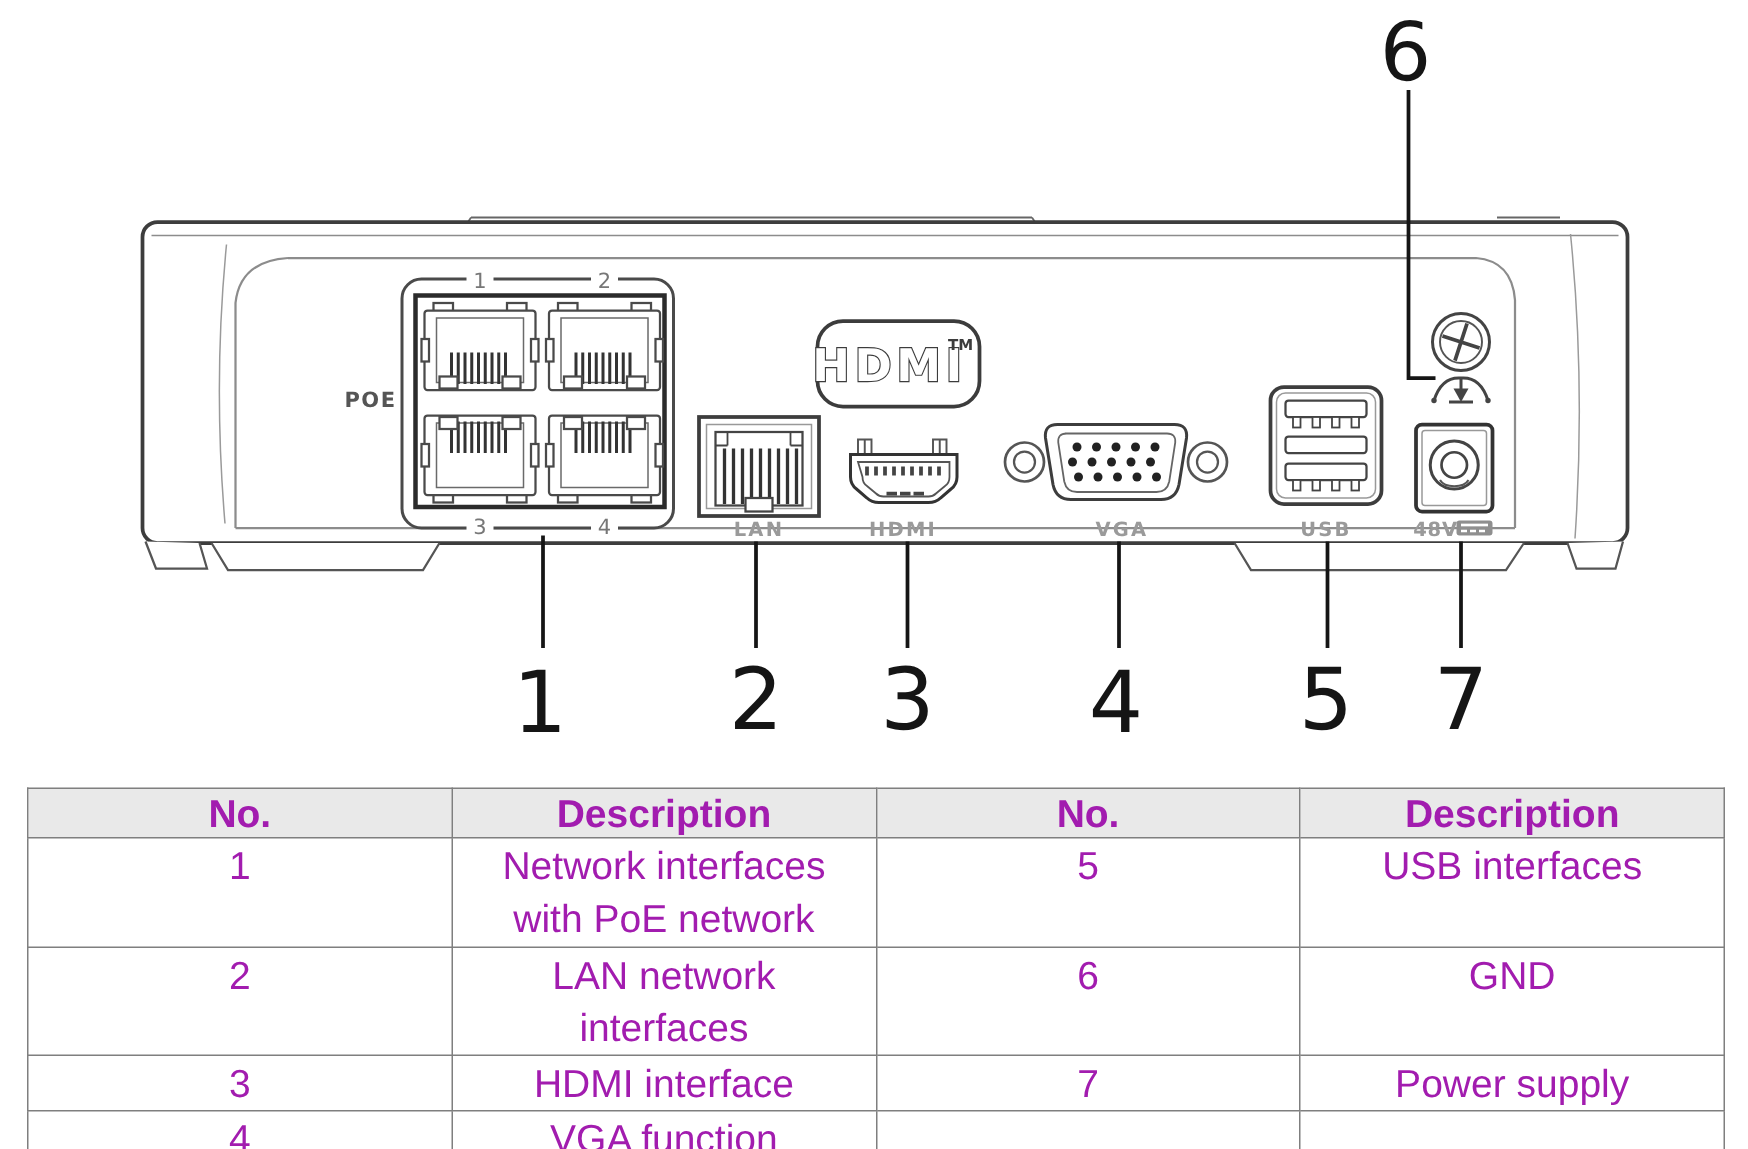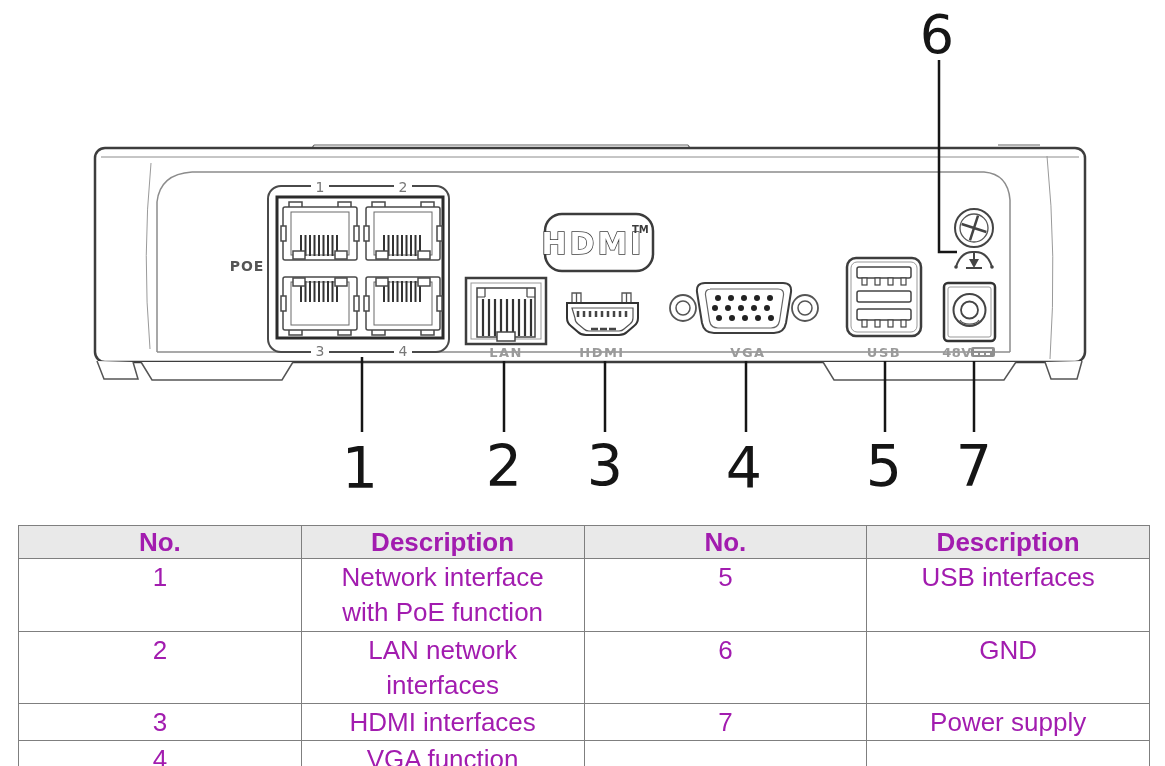--- a/index.html
+++ b/index.html
@@ -213,33 +213,33 @@
         </colgroup>
     <tbody>
           <tr>
       <th>No.</th>
       <th>Description</th>
       <th>No.</th>
       <th>Description</th>
     </tr>
     <tr class="row-tall">
       <td>1</td>
-      <td>Network interface with PoE function</td>
+      <td>Network interfaces with PoE network</td>
       <td>5</td>
       <td>USB interfaces</td>
     </tr>
     <tr class="row-std">
       <td>2</td>
       <td>LAN network interfaces</td>
       <td>6</td>
       <td>GND</td>
     </tr>
     <tr class="row-std">
       <td>3</td>
-      <td>HDMI interfaces</td>
+      <td>HDMI interface</td>
       <td>7</td>
       <td>Power supply</td>
     </tr>
     <tr class="row-std">
       <td>4</td>
       <td>VGA function</td>
       <td></td>
       <td></td>
     </tr>
   </tbody>

